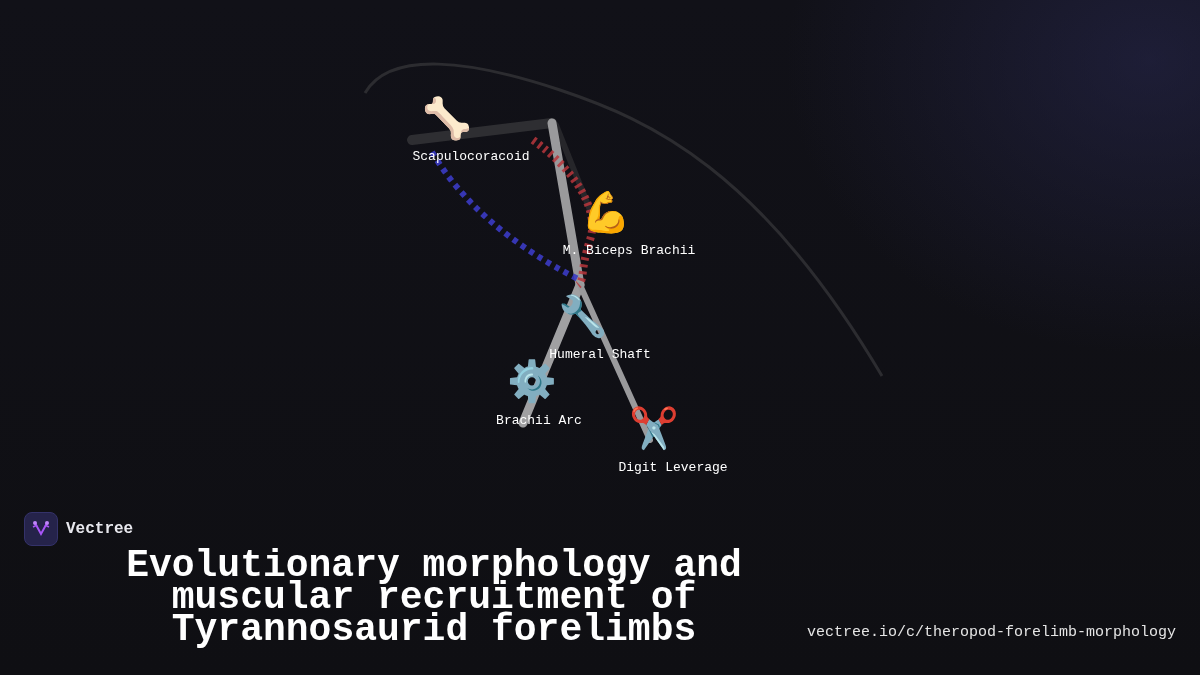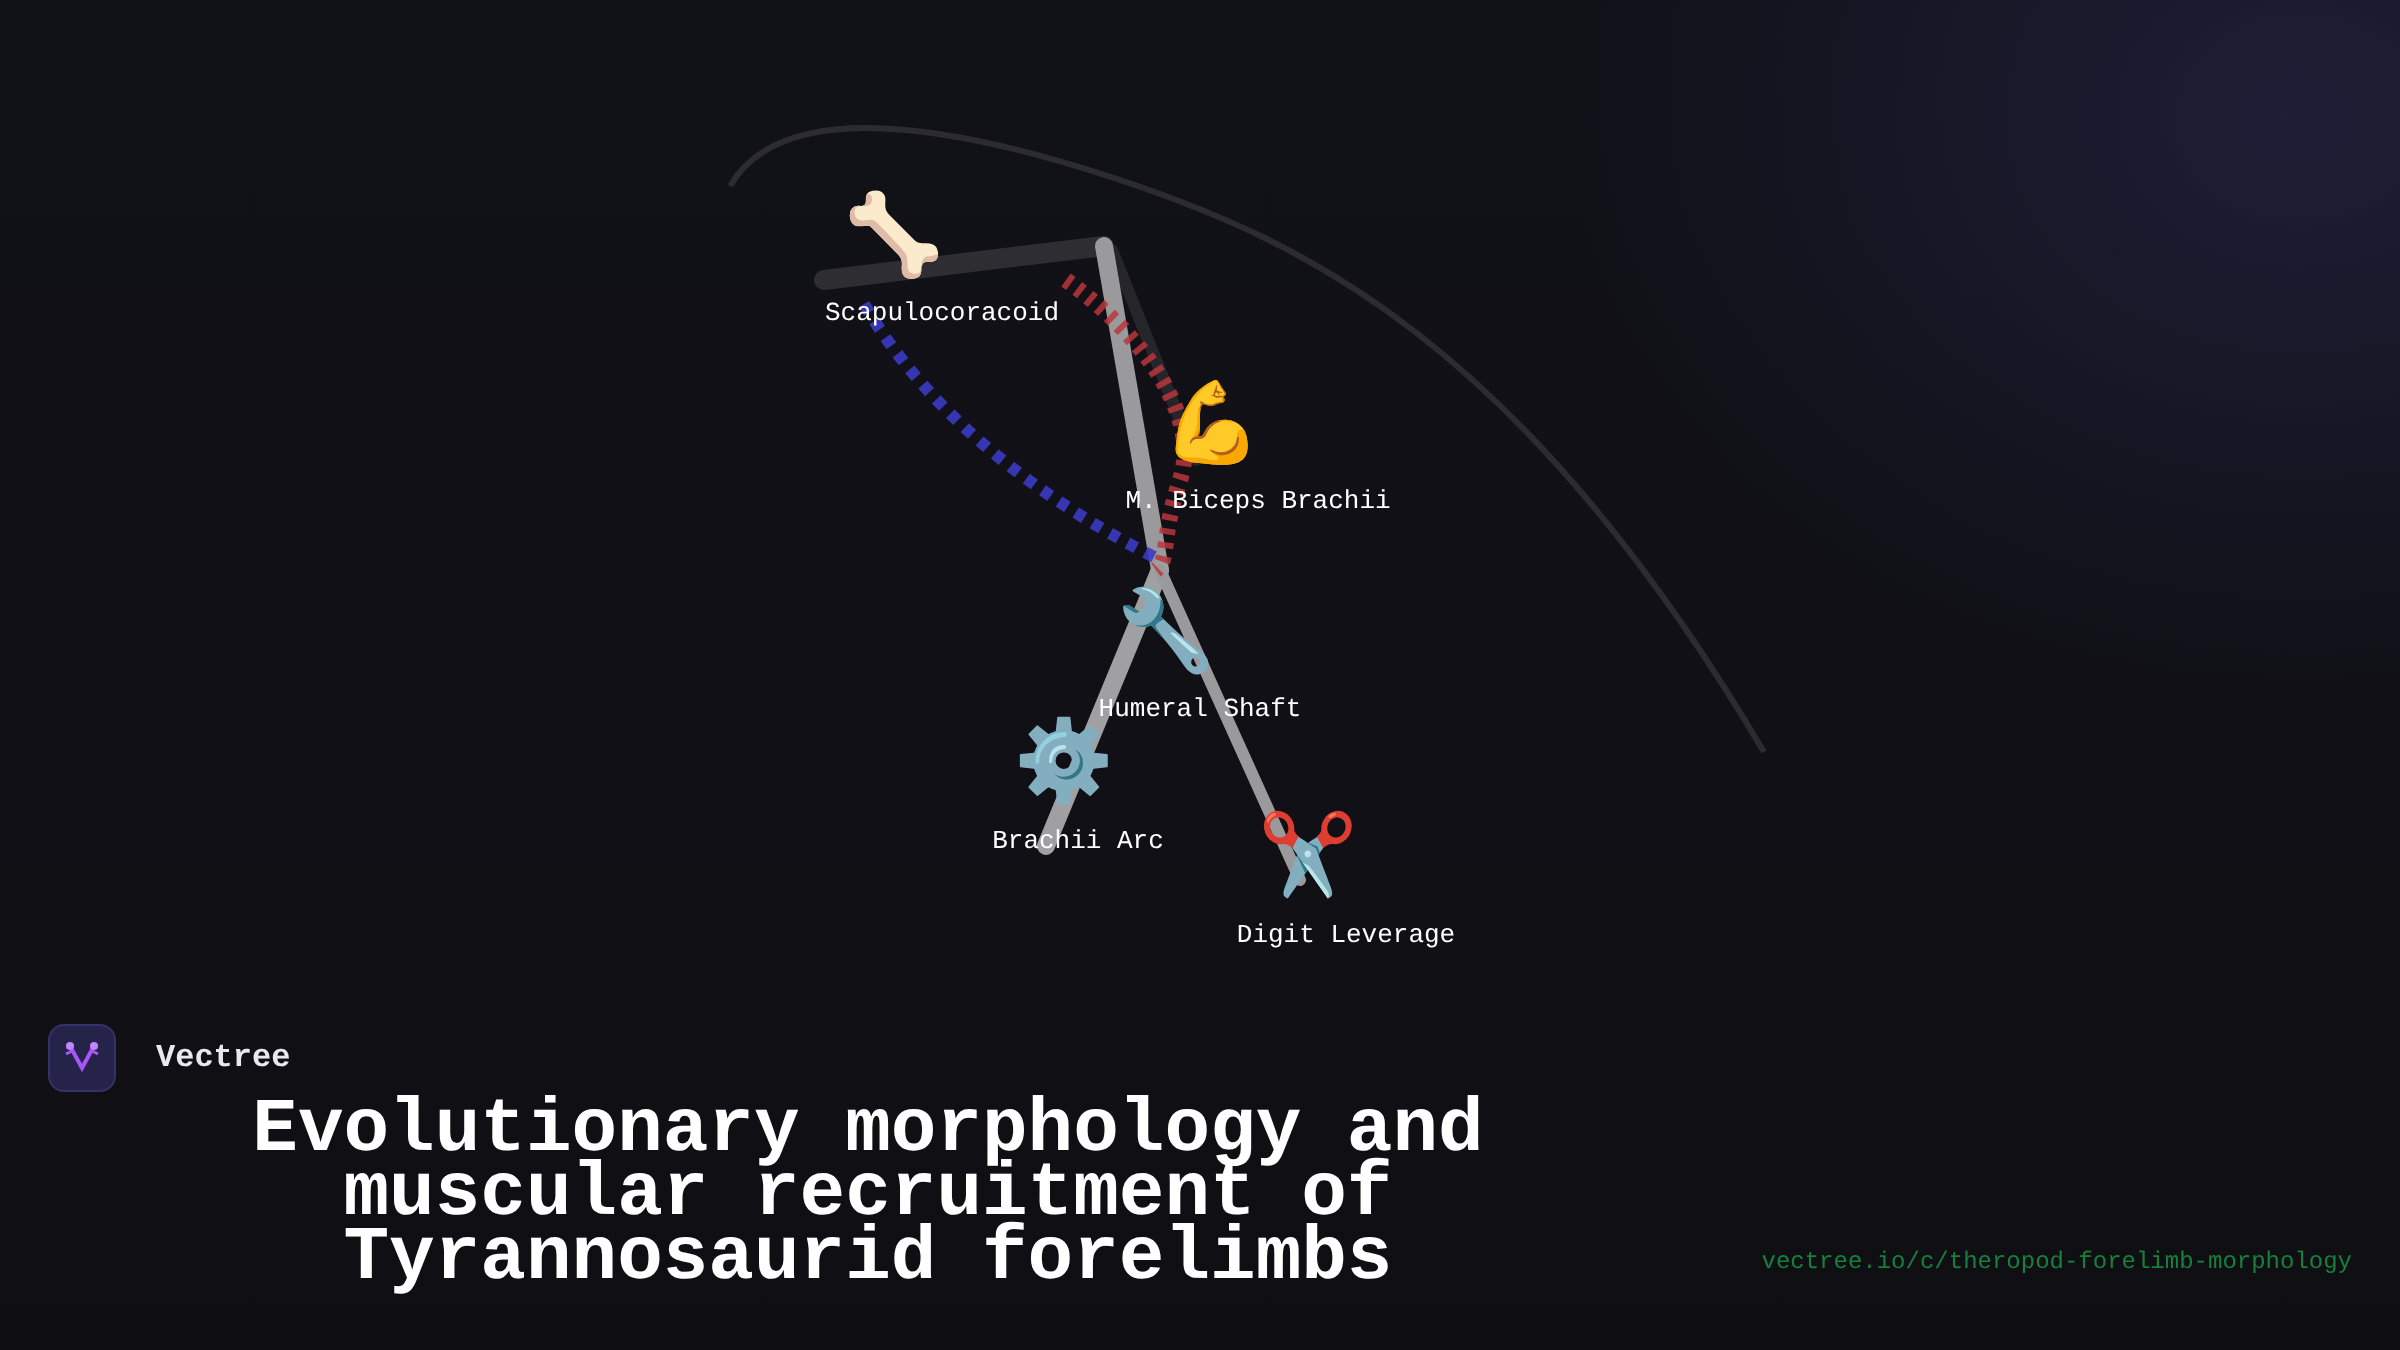--- a/index.html
+++ b/index.html
@@ -10,25 +10,25 @@
   }
   .bg-glow {
     position: absolute; inset: 0;
     background:
       radial-gradient(ellipse 520px 420px at 1150px 60px, rgba(40,40,80,0.55), rgba(20,20,40,0.0) 70%),
       linear-gradient(180deg, #111118 0%, #0f0f13 100%);
   }
   svg.scene { position: absolute; left: 0; top: 0; }
   .node-icon { position: absolute; font-size: 40px; line-height: 1; transform: translate(-50%, -50%); font-family: "DejaVu Sans", sans-serif; }
   .node-label { position: absolute; color: #ffffff; font-size: 13px; transform: translateX(-50%); white-space: nowrap; }
-  .brand { position: absolute; left: 24px; top: 512px; display: flex; align-items: center; gap: 20px; }
+  .brand { position: absolute; left: 24px; top: 512px; display: flex; align-items: center; gap: 8px; }
   .logo { width: 34px; height: 34px; border-radius: 8px; background: #25234a; border: 1px solid #34326a; display: flex; align-items: center; justify-content: center; box-sizing: border-box; }
   .brand-name { color: #e8e8ee; font-size: 16px; font-weight: bold; }
   .title { position: absolute; left: 24px; top: 550px; width: 820px; color: #ffffff; font-size: 38px; font-weight: bold; line-height: 32px; margin: 0; text-align: center; }
-  .url { position: absolute; right: 24px; top: 624px; color: #15803d; font-size: 12px; }
+  .url { position: absolute; right: 24px; top: 624px; color: #e5e5e5; font-size: 15px; }
 </style>
 </head>
 <body>
 
 <div class="bg-glow"></div>
 
 <svg class="scene" width="1200" height="675">
 
   <path d="M365 93 C 390 50, 470 60, 560 90 S 760 170, 882 376" fill="none" stroke="#2c2c30" stroke-width="3"></path>
 

